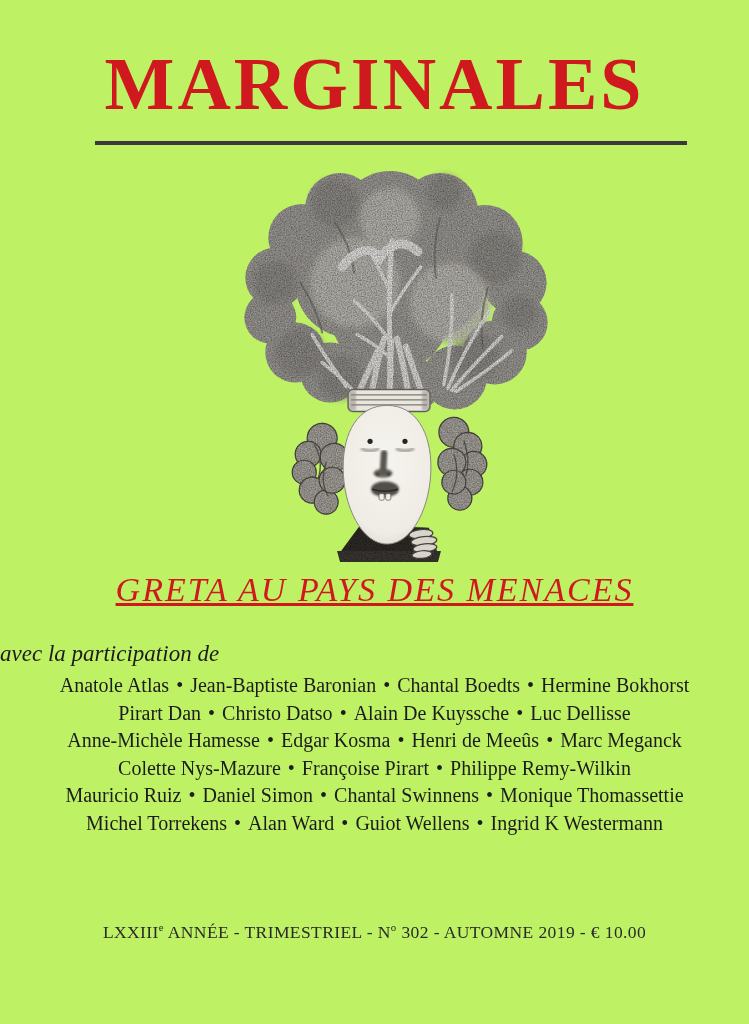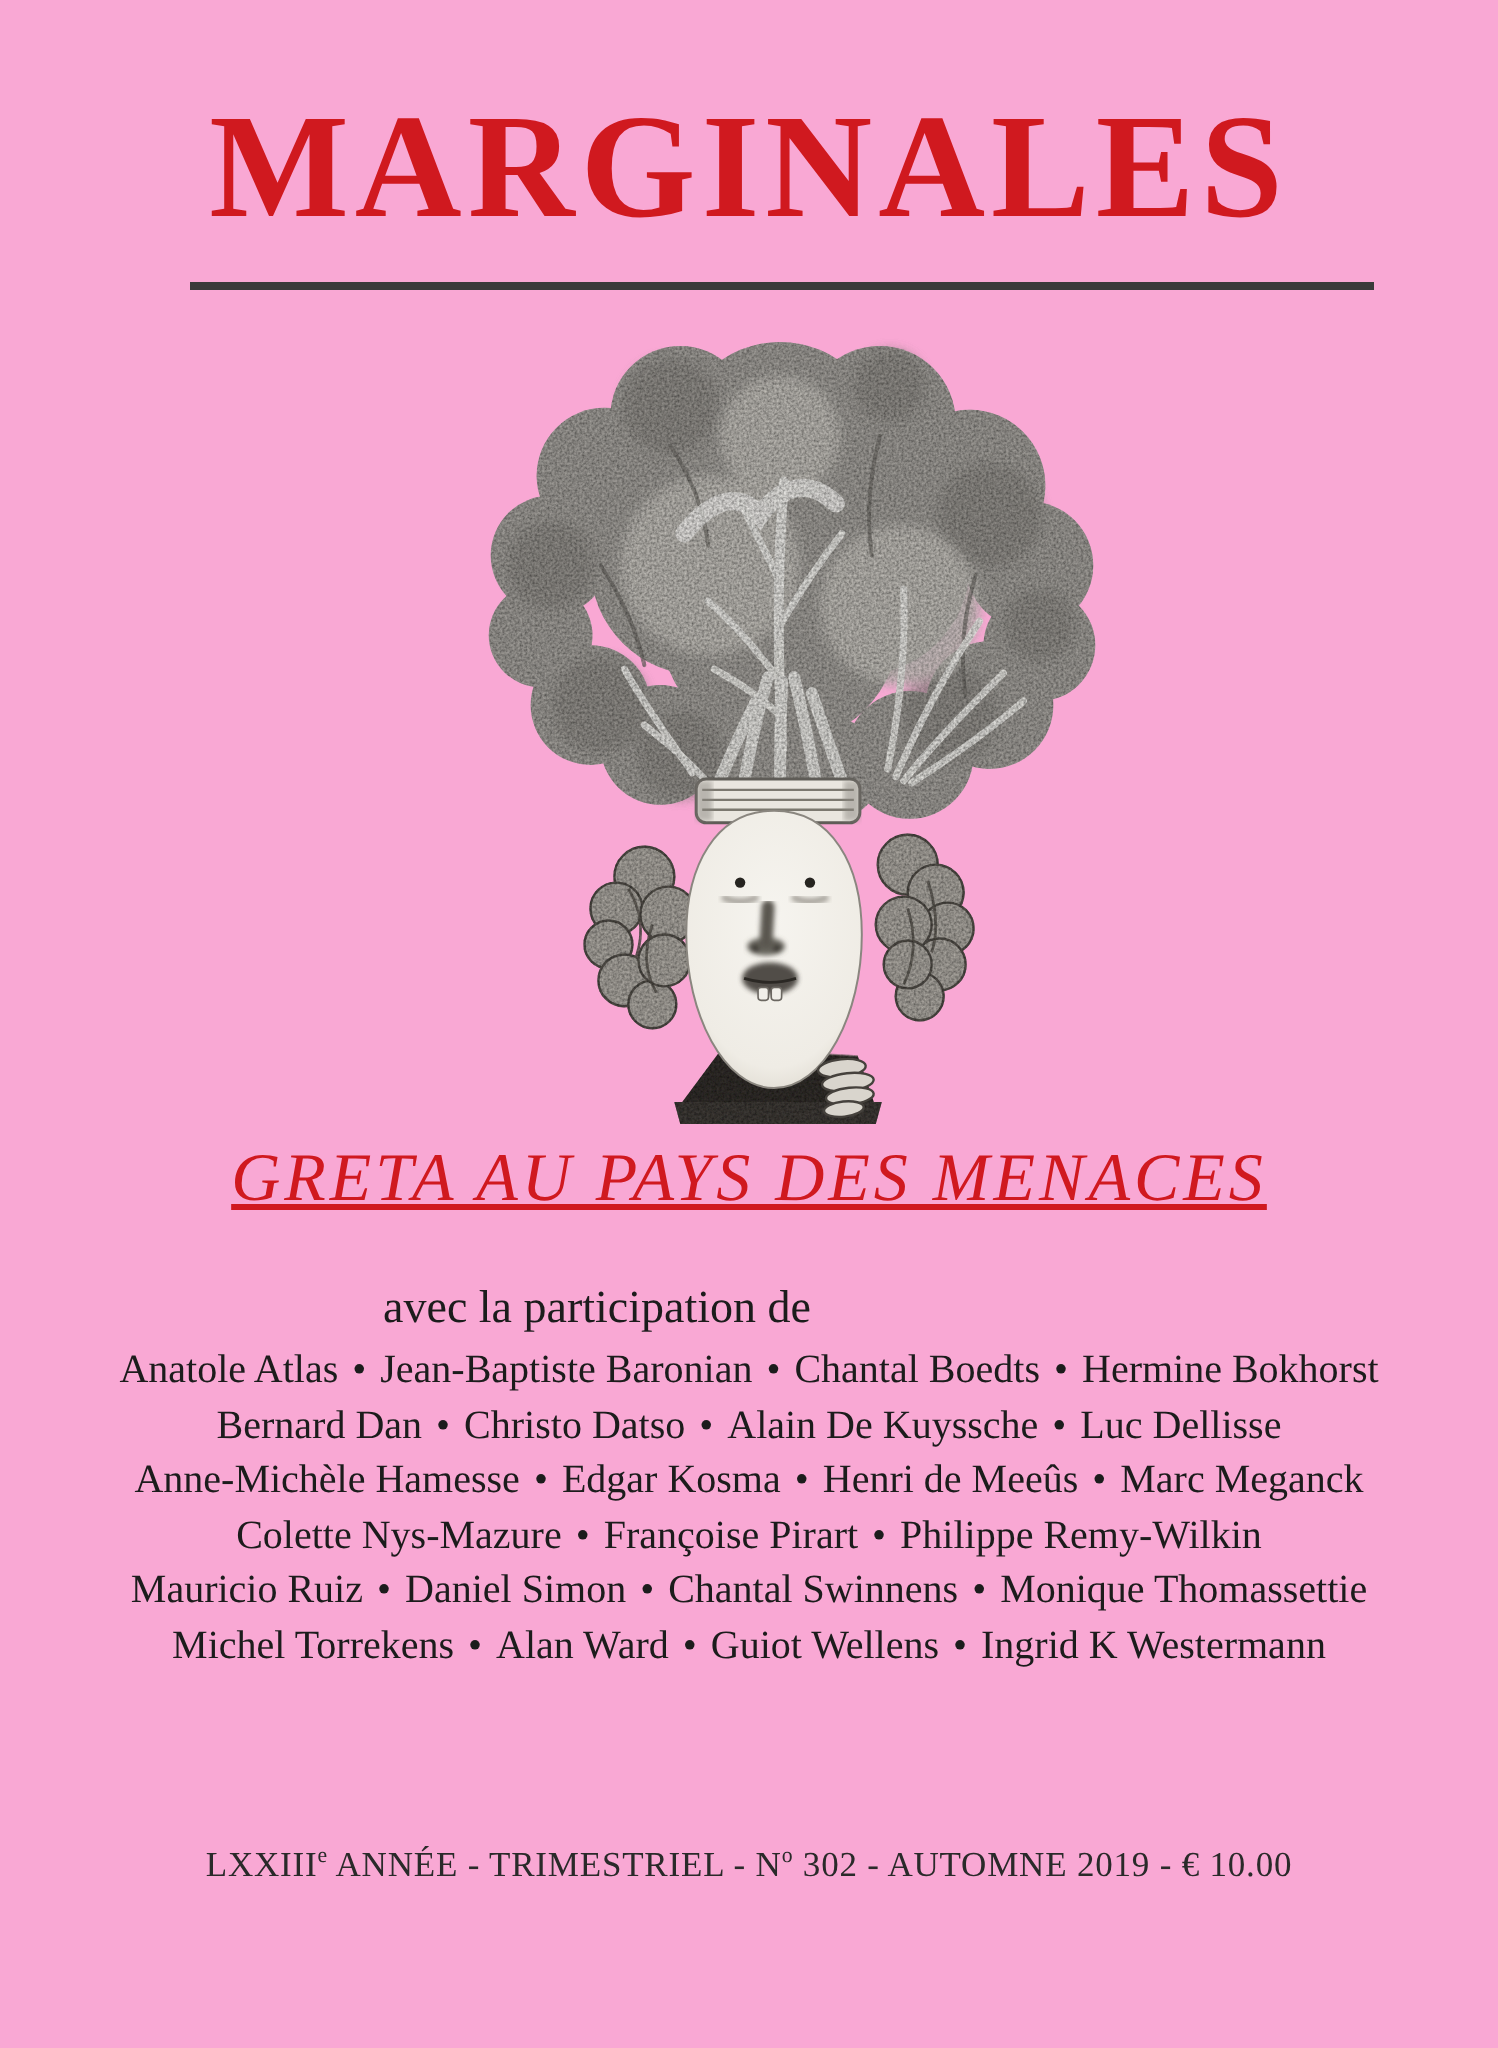--- a/index.html
+++ b/index.html
@@ -1,19 +1,19 @@
 <!DOCTYPE html>
 <html><head>
 <meta charset="utf-8">
 <style>
   html,body{margin:0;padding:0;background:#e8e8e8;}
   #cover{
     position:relative;
     width:749px;height:1024px;
-    background:#f9a8d4;
+    background:#bef264;
     overflow:hidden;
     font-family:"Liberation Serif", serif;
     color:#1c1c1c;
     margin:0 auto;
   }
   .masthead{
     position:absolute;top:44px;left:0;width:749px;
     text-align:center;
     font-size:74px;line-height:1.1;
     font-weight:bold;
@@ -36,21 +36,21 @@
     font-size:34px;line-height:1.15;
     font-style:italic;font-weight:normal;
     letter-spacing:2px;
     color:#d0191f;
     margin:0;
     white-space:nowrap;
     text-decoration:underline;
   }
   .participation{
     position:absolute;top:640px;left:0;width:597px;
-    text-align:center;
+    font-style:italic;
     font-size:23px;line-height:1.2;
   }
   .contributors{
     position:absolute;top:672px;left:0;width:749px;
     text-align:center;
     font-size:20px;
   }
   .name-line{
     line-height:27.5px;
     white-space:nowrap;
@@ -249,21 +249,21 @@
       <ellipse cx="182" cy="392.5" rx="10" ry="3.8" transform="rotate(-6 182 392.5)"></ellipse>
     </g>
   </svg>
 
   <h2 class="issue-title">GRETA AU PAYS DES MENACES</h2>
 
   <div class="participation">avec la participation de</div>
 
   <div class="contributors">
       <div class="name-line"><span>Anatole Atlas</span><span class="bullet">•</span><span>Jean-Baptiste Baronian</span><span class="bullet">•</span><span>Chantal Boedts</span><span class="bullet">•</span><span>Hermine Bokhorst</span></div>
-      <div class="name-line"><span>Bernard Dan</span><span class="bullet">•</span><span>Christo Datso</span><span class="bullet">•</span><span>Alain De Kuyssche</span><span class="bullet">•</span><span>Luc Dellisse</span></div>
+      <div class="name-line"><span>Pirart Dan</span><span class="bullet">•</span><span>Christo Datso</span><span class="bullet">•</span><span>Alain De Kuyssche</span><span class="bullet">•</span><span>Luc Dellisse</span></div>
       <div class="name-line"><span>Anne-Michèle Hamesse</span><span class="bullet">•</span><span>Edgar Kosma</span><span class="bullet">•</span><span>Henri de Meeûs</span><span class="bullet">•</span><span>Marc Meganck</span></div>
       <div class="name-line"><span>Colette Nys-Mazure</span><span class="bullet">•</span><span>Françoise Pirart</span><span class="bullet">•</span><span>Philippe Remy-Wilkin</span></div>
       <div class="name-line"><span>Mauricio Ruiz</span><span class="bullet">•</span><span>Daniel Simon</span><span class="bullet">•</span><span>Chantal Swinnens</span><span class="bullet">•</span><span>Monique Thomassettie</span></div>
       <div class="name-line"><span>Michel Torrekens</span><span class="bullet">•</span><span>Alan Ward</span><span class="bullet">•</span><span>Guiot Wellens</span><span class="bullet">•</span><span>Ingrid K Westermann</span></div>
     </div>
 
   <div class="footer"><span>LXXIII</span><sup>e</sup><span> ANNÉE - TRIMESTRIEL - N</span><sup>o</sup><span> 302 - AUTOMNE 2019 - € 10.00</span></div>
 
 </div>
 

